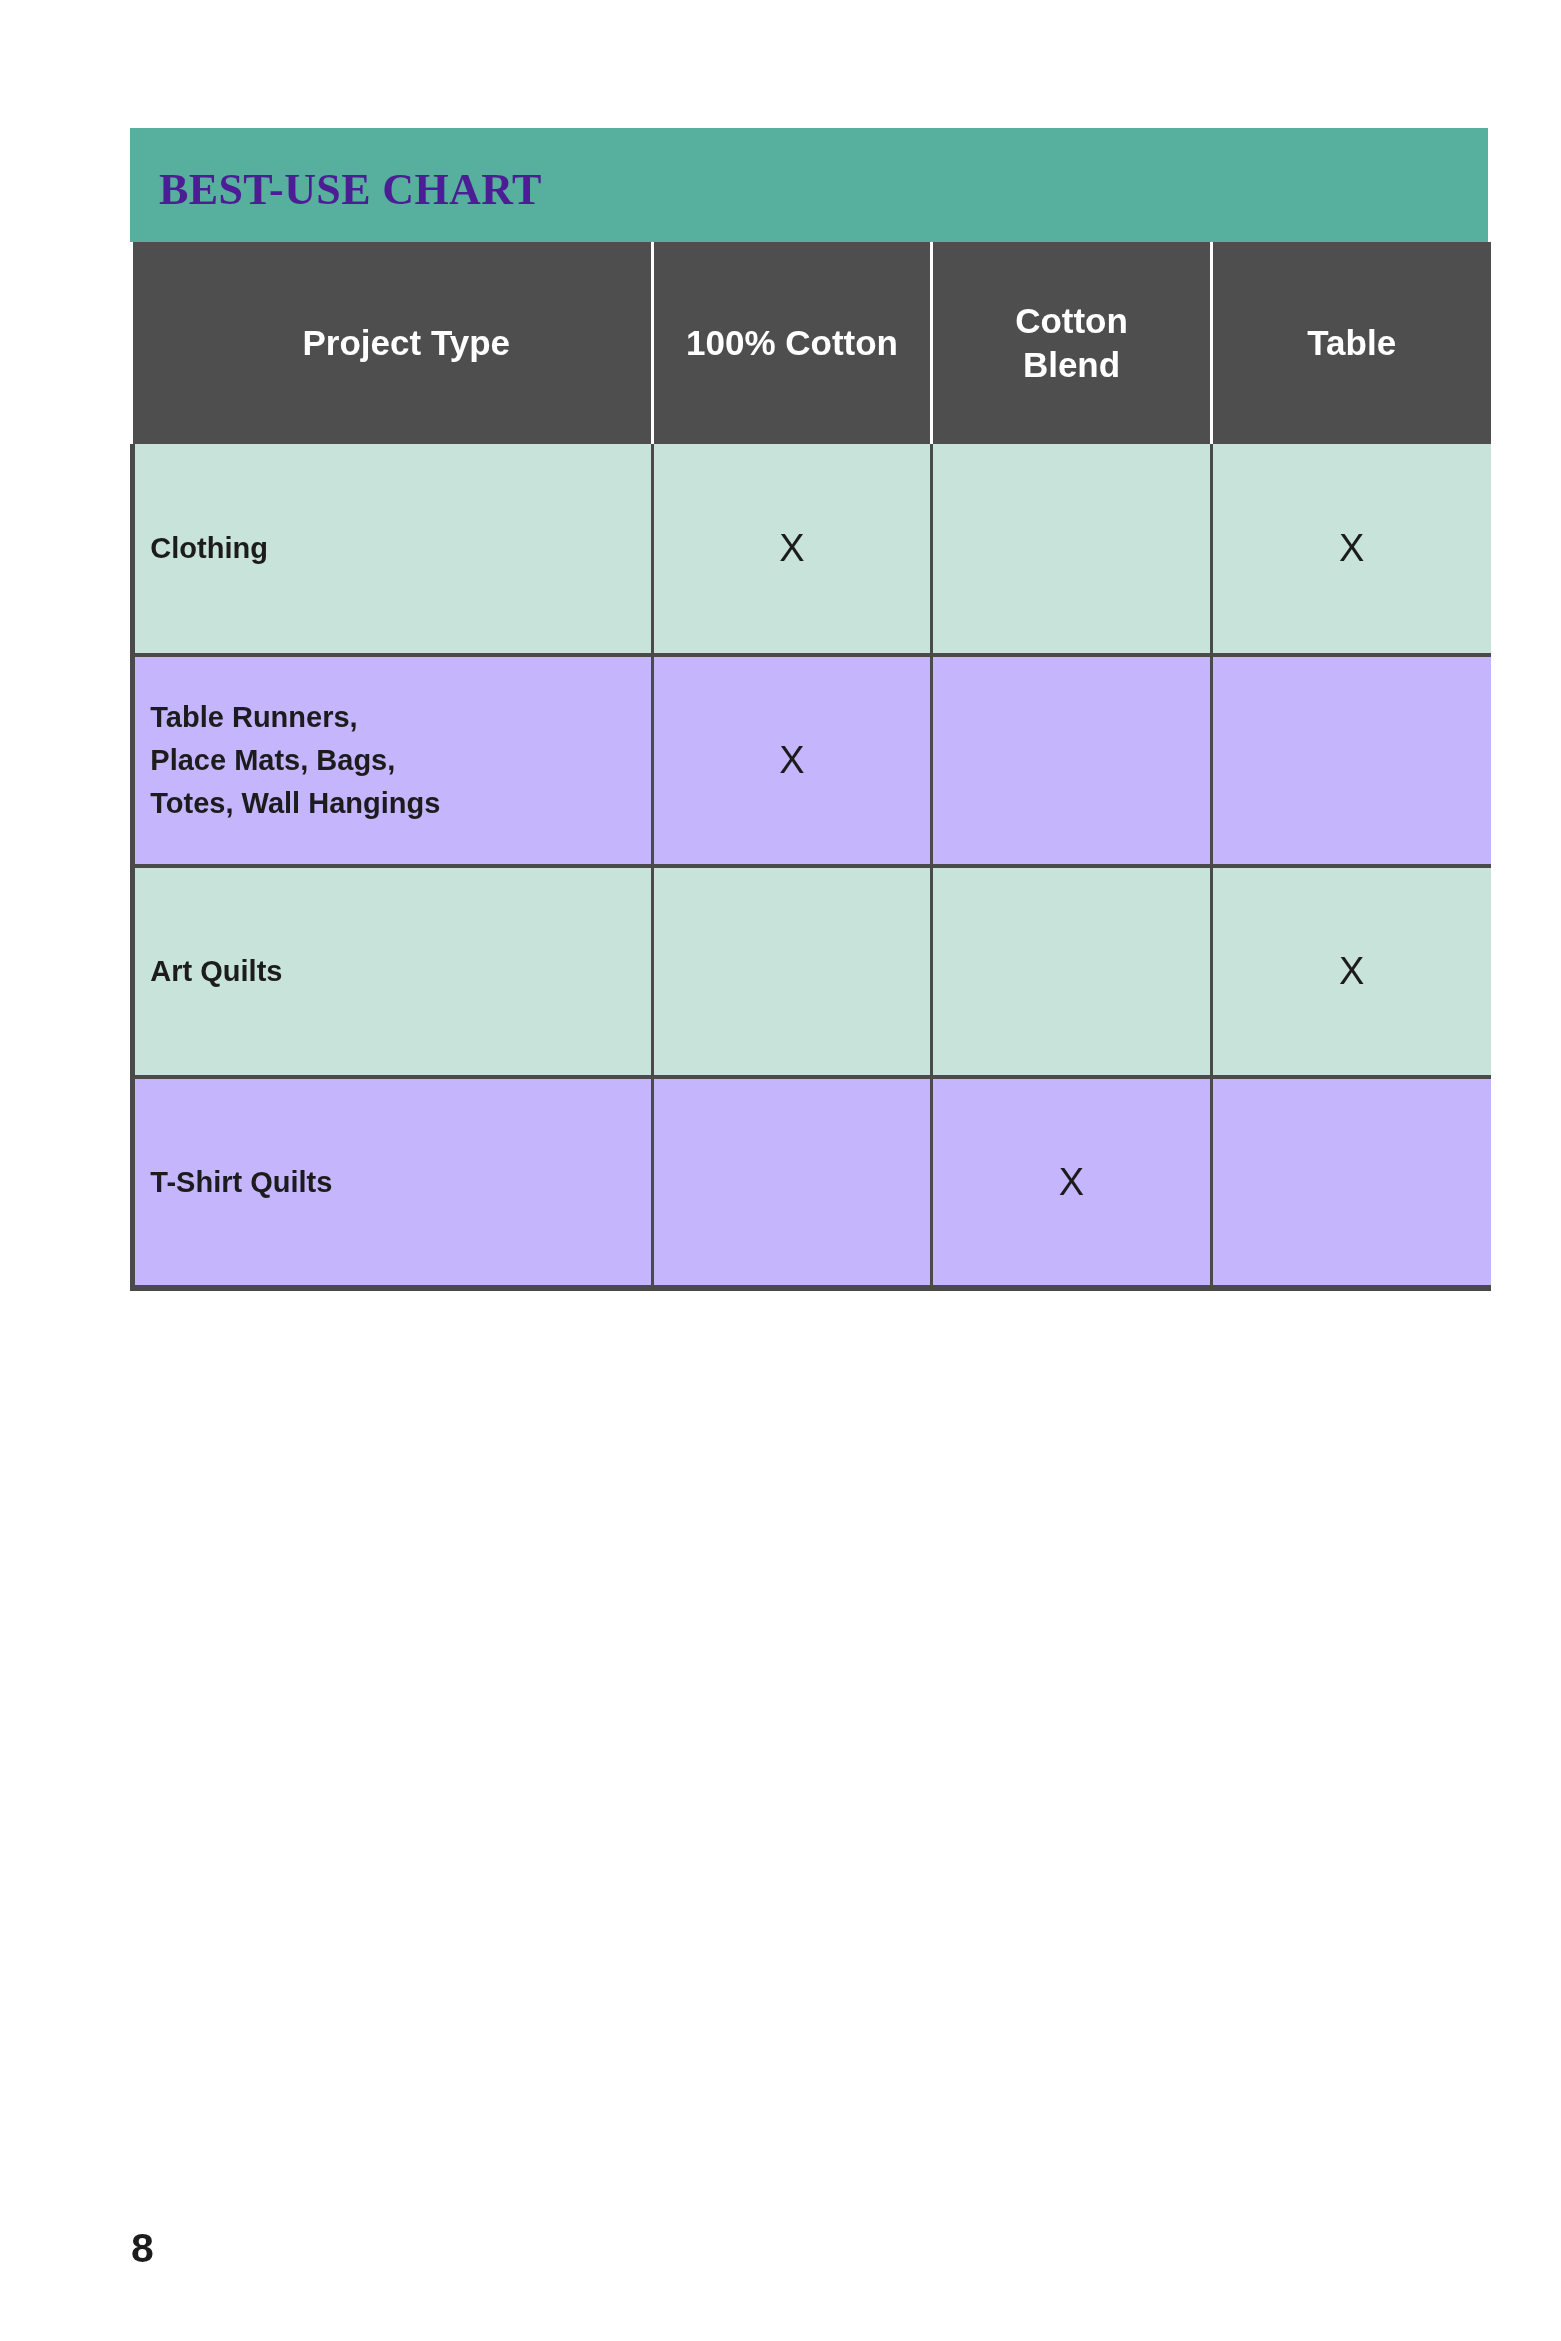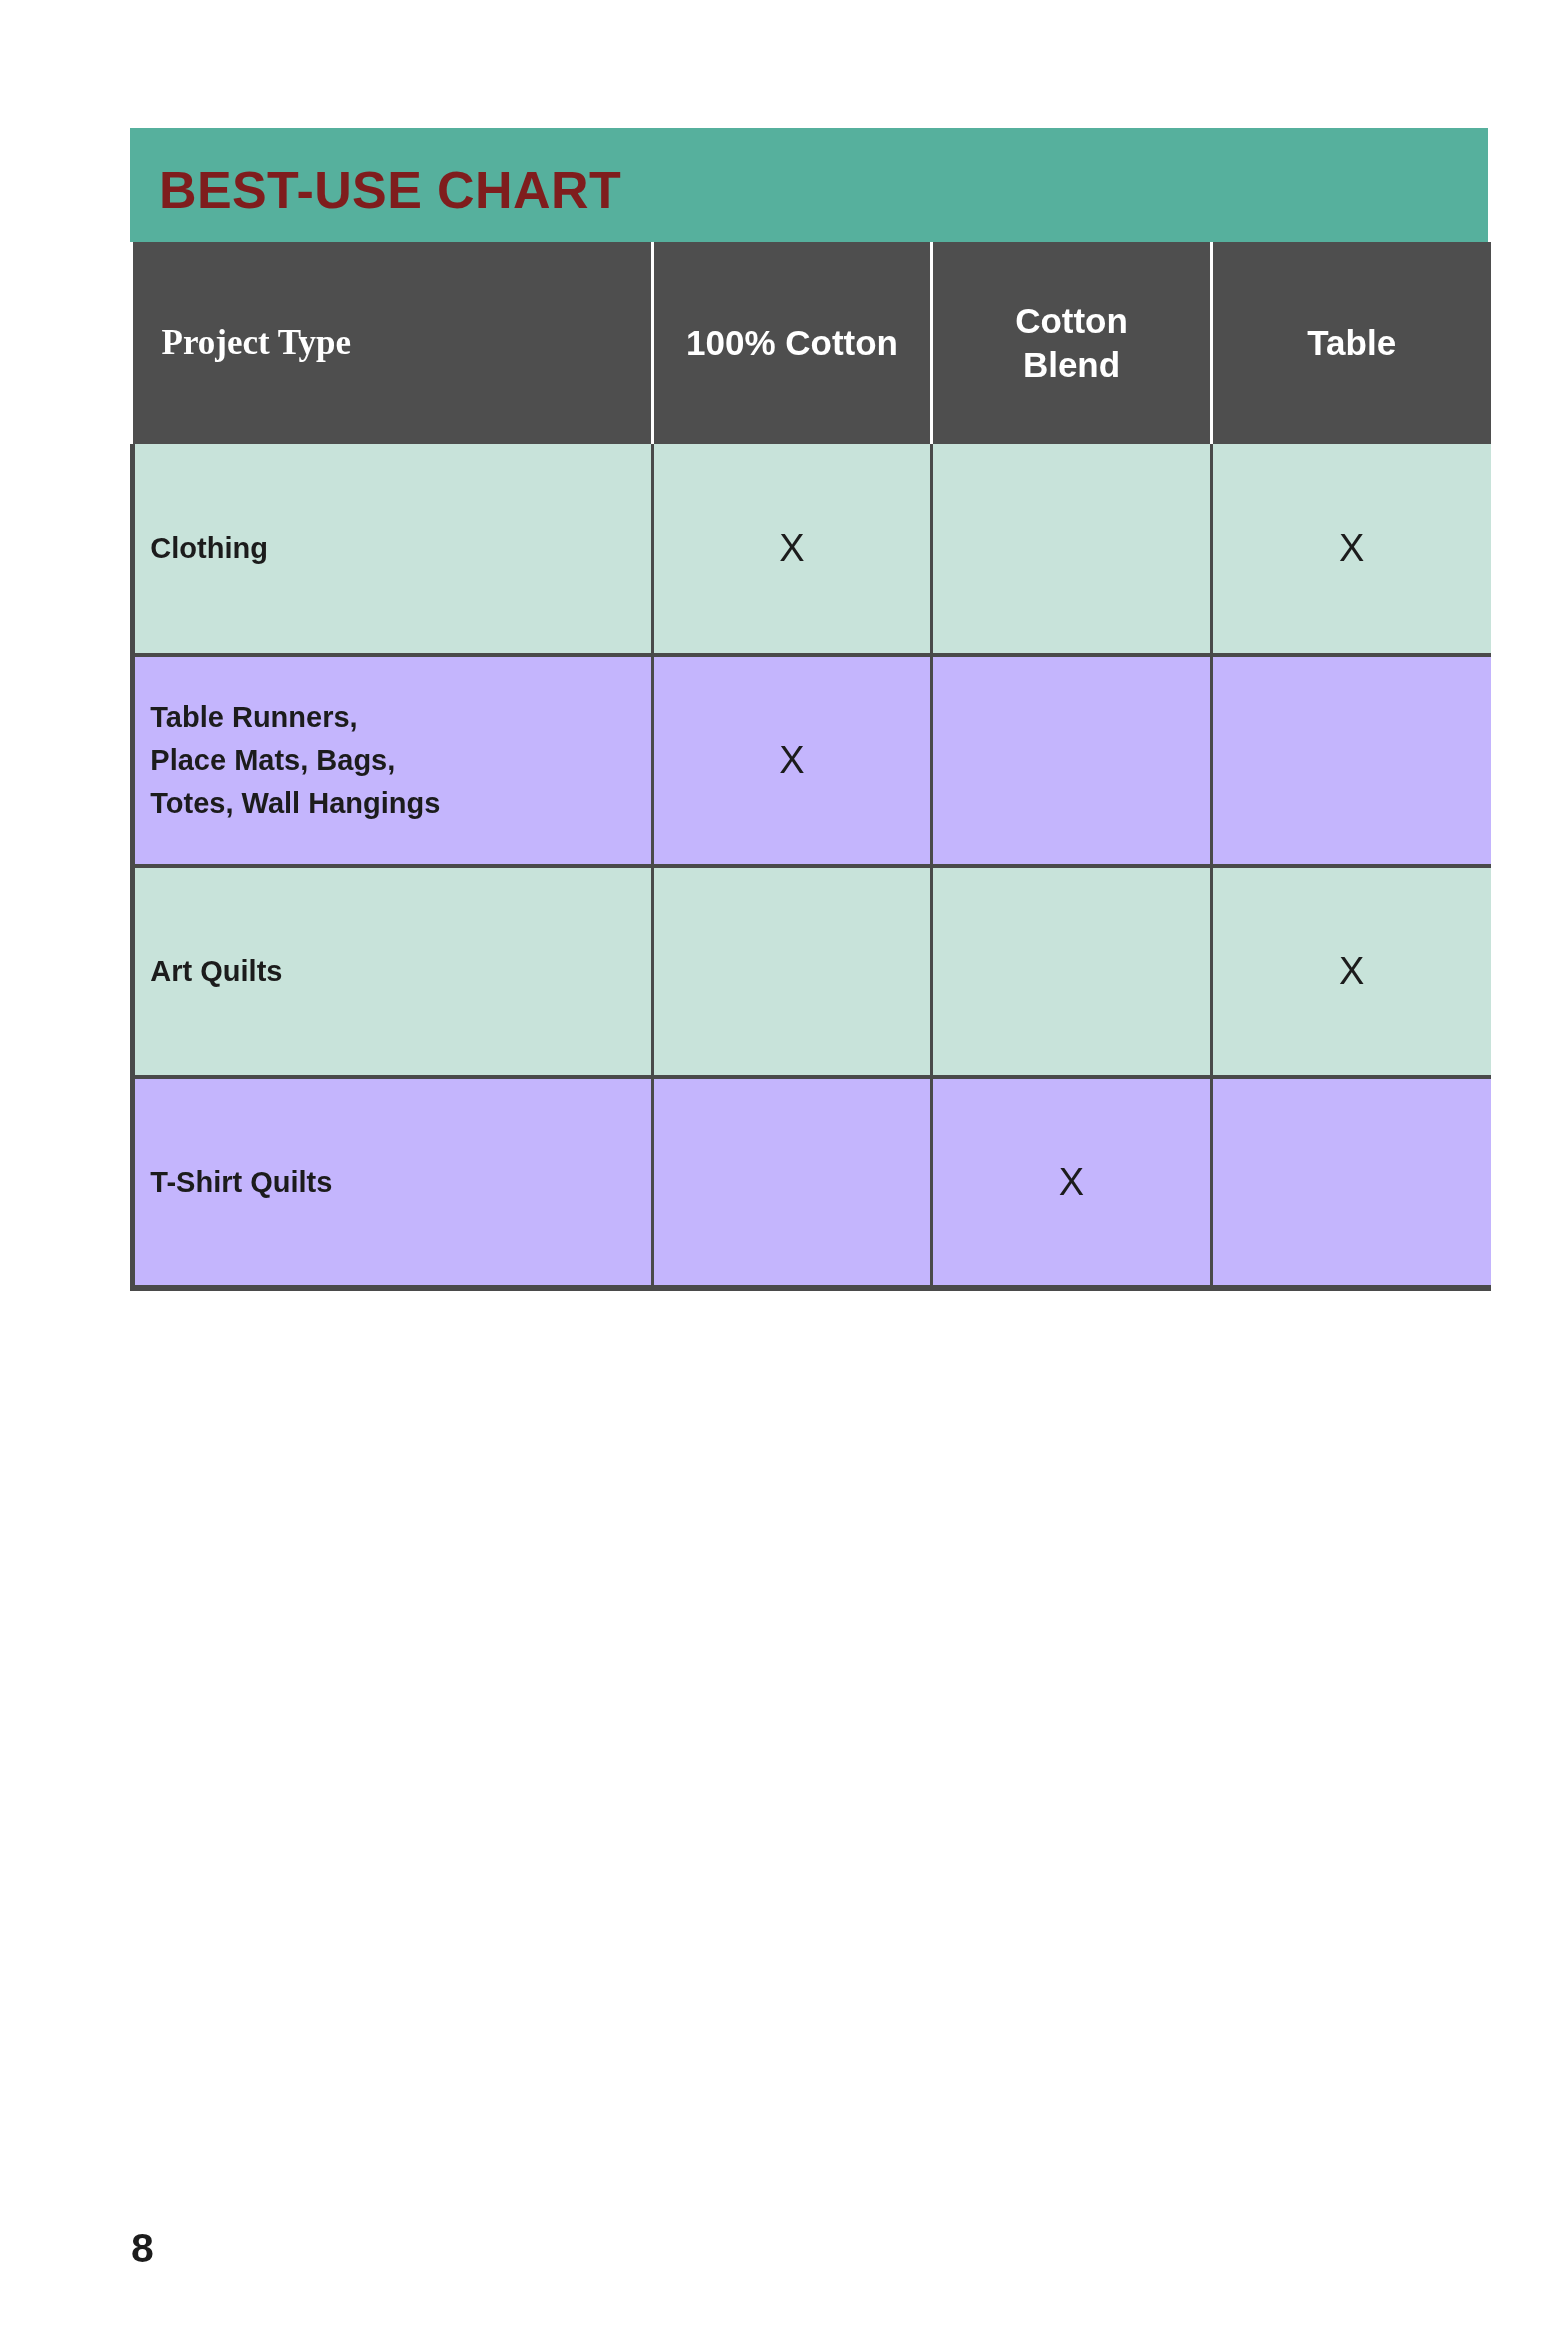--- a/index.html
+++ b/index.html
@@ -22,26 +22,27 @@
     }
     .title-band {
       height: 114px;
       background: #56b09d;
       display: flex;
       align-items: center;
       padding-left: 29px;
       box-sizing: border-box;
     }
     .title-band span {
-      color: #7f1d1d;
+      color: #4c1d95;
       font-weight: bold;
-      font-size: 52px;
+      font-size: 44px;
       letter-spacing: 0.4px;
       position: relative;
       top: 4.6px;
+      font-family: Liberation Serif, serif;
     }
     table {
       border-collapse: collapse;
       width: 1358px;
       table-layout: fixed;
     }
     col.c0 { width: 520px; }
     col.c1 { width: 279px; }
     col.c2 { width: 280px; }
     col.c3 { width: 279px; }
@@ -53,23 +54,22 @@
       font-weight: bold;
       font-size: 35px;
       line-height: 44px;
       padding: 0;
       border-left: 3.8px solid #ffffff;
       box-sizing: border-box;
       vertical-align: middle;
     }
     thead th:first-child {
       border-left: none;
-      text-align: left;
+      text-align: center;
       padding-left: 29px;
-      font-family: Liberation Serif, serif;
     }
     thead th.center { text-align: center; }
 
     tbody td {
       height: 211px;
       box-sizing: border-box;
       border-top: 4.6px solid #4a4a4a;
       border-left: 3.8px solid #4a4a4a;
       font-size: 29px;
       line-height: 43px;

